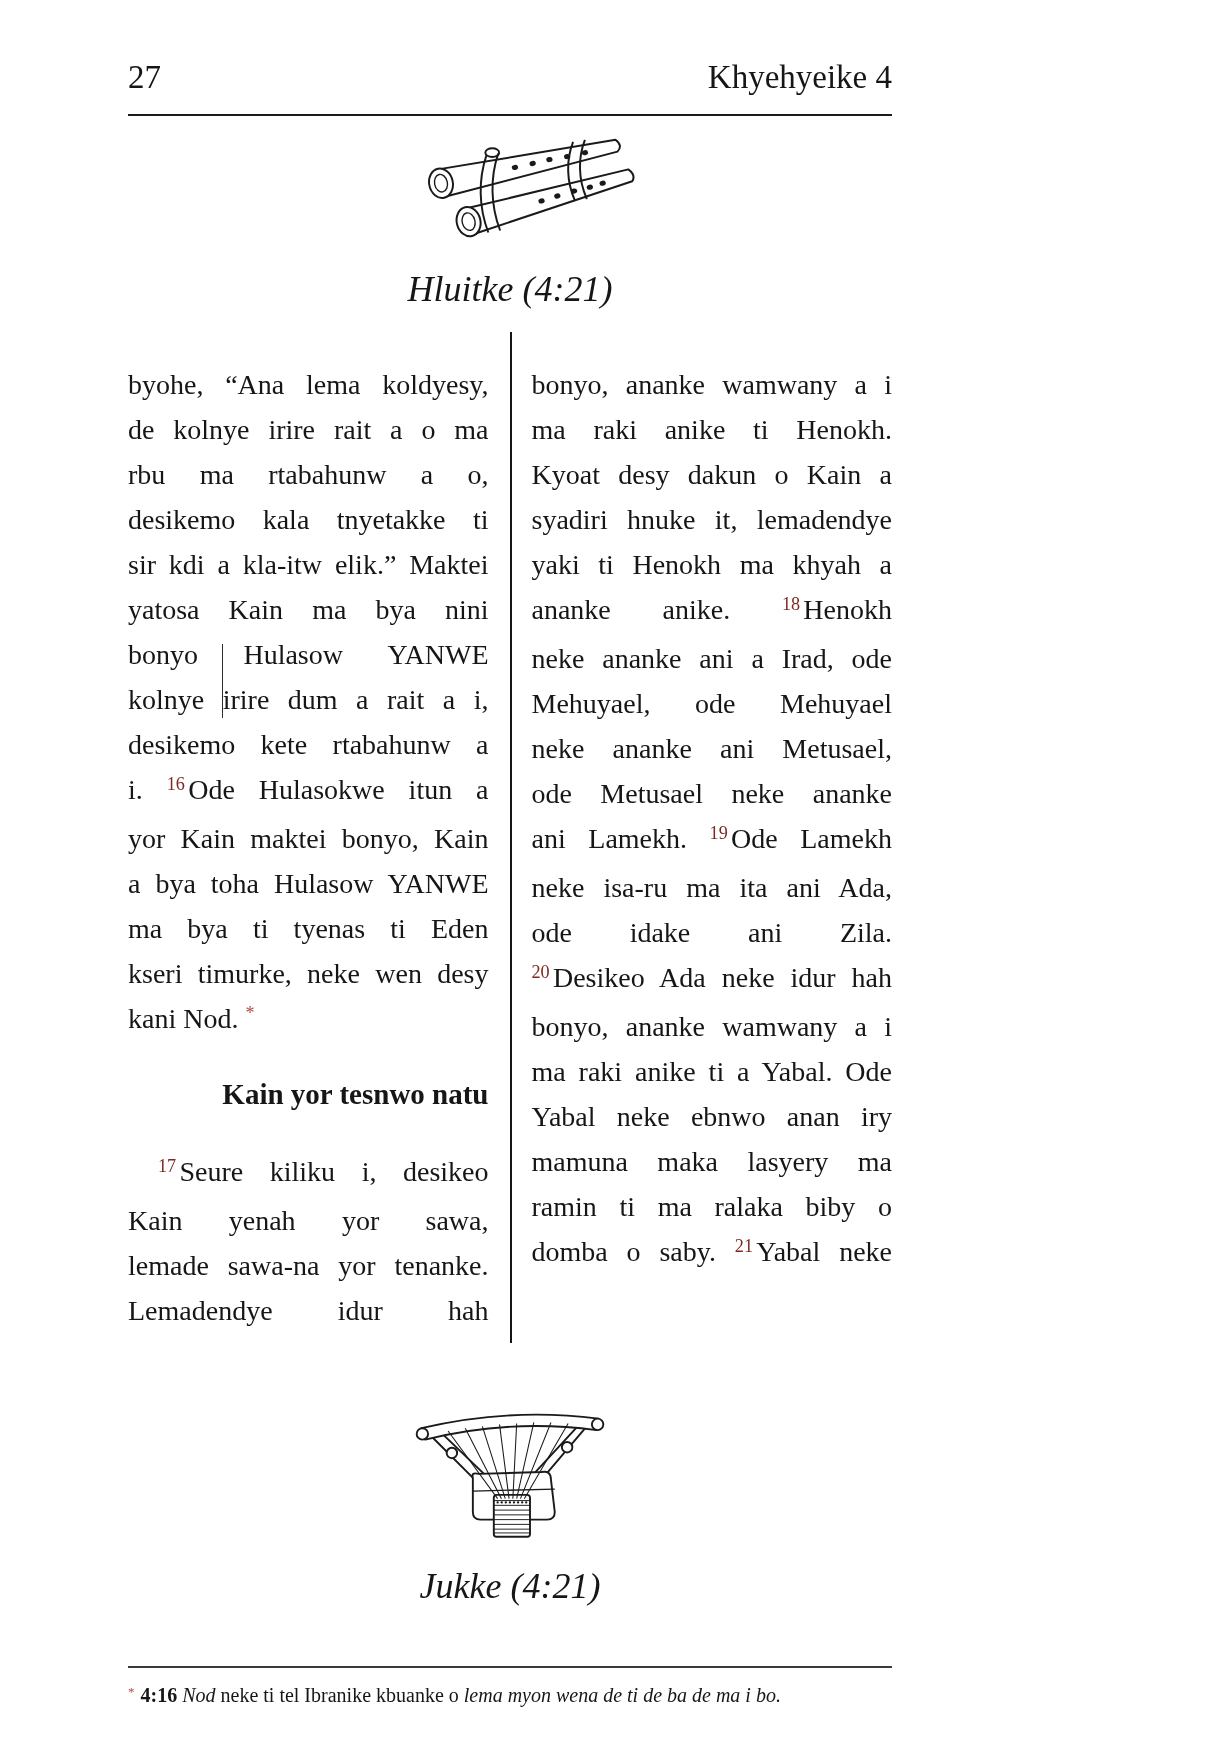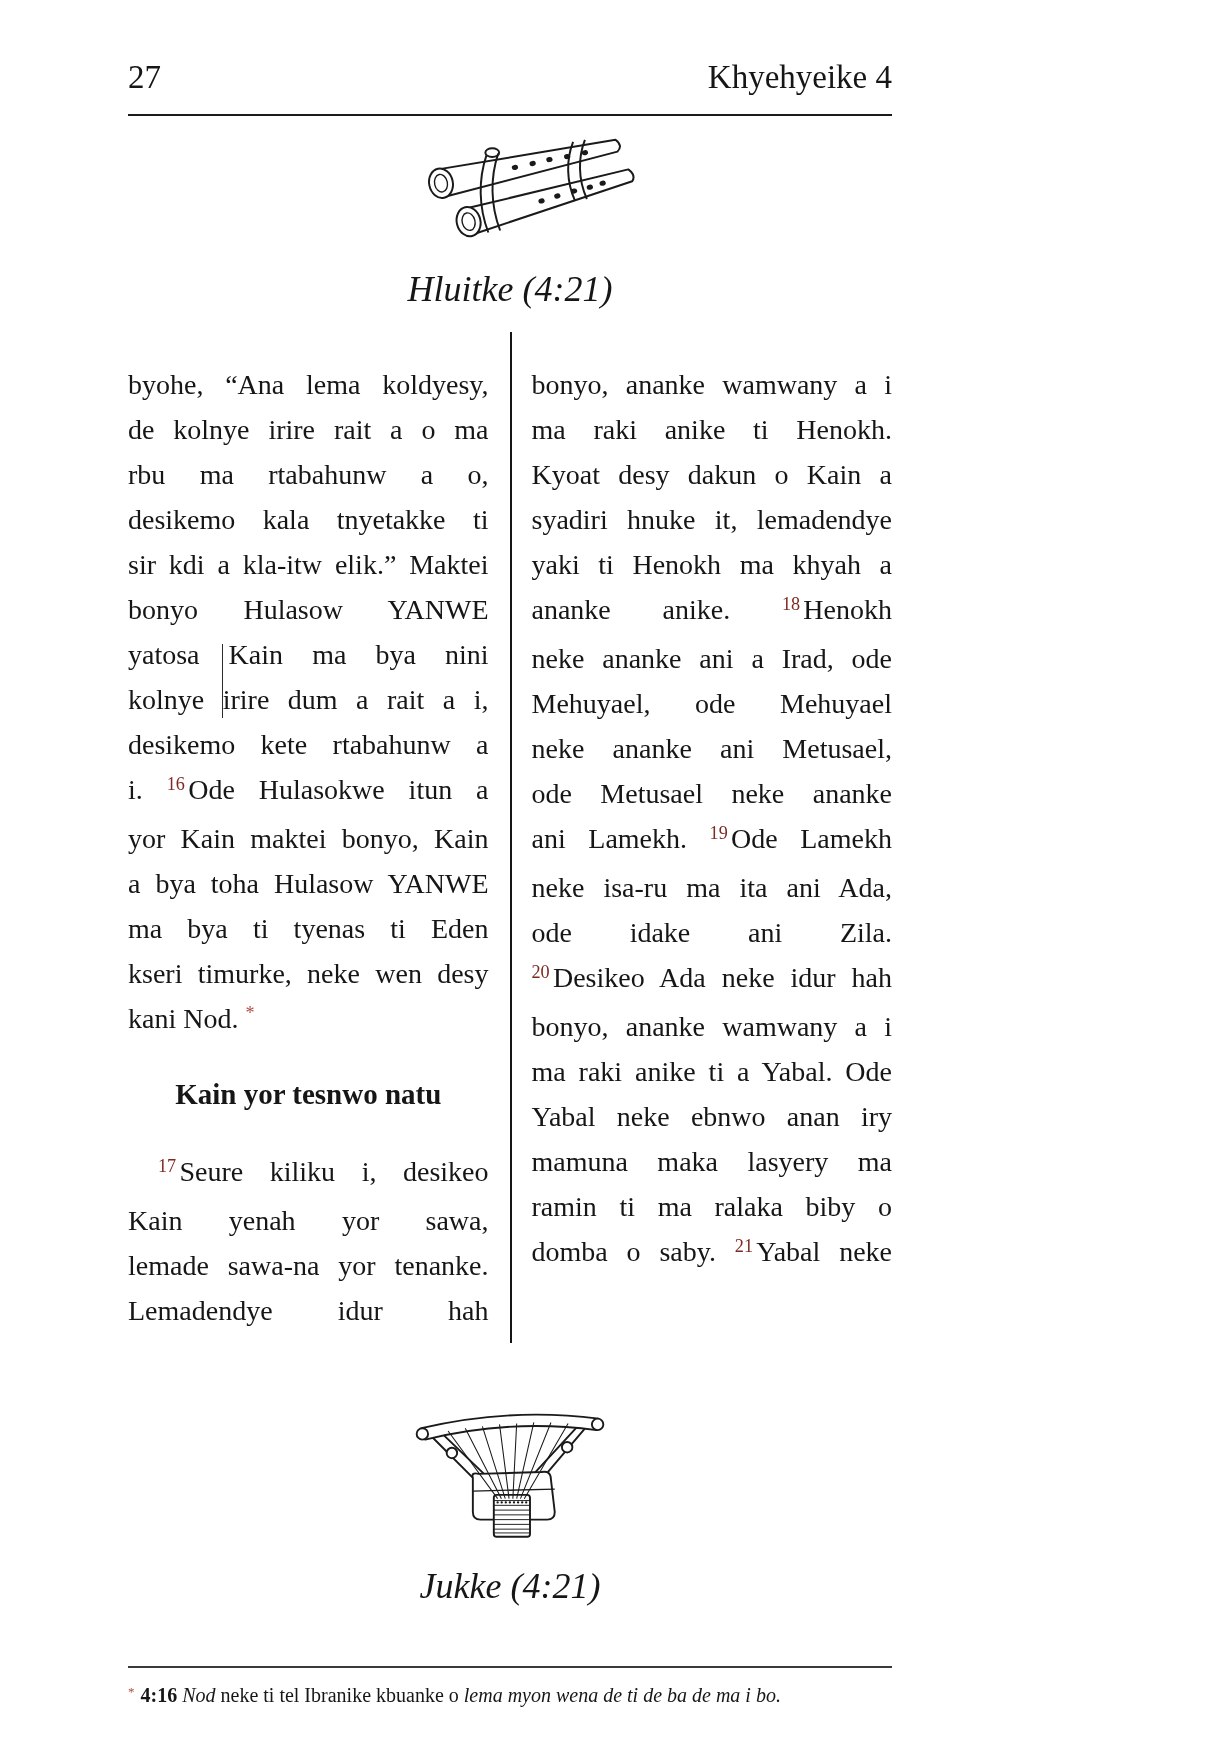--- a/index.html
+++ b/index.html
@@ -24,21 +24,21 @@
   .fig figcaption{font-style:italic;font-size:36px;line-height:42px;margin-top:2px;}
   .fig-bottom figcaption{margin-top:14px;}
 
   
   .columns{position:relative;display:flex;justify-content:space-between;margin-top:52px;gap:43px;}
   .col{width:436px;}
   .divider{position:absolute;left:50%;top:-30px;bottom:-10px;width:1.5px;background:#151515;}
   .line{font-size:28px;line-height:45px;text-align:justify;text-align-last:justify;}
   .line.endp{text-align-last:left;}
   .line.indent{text-indent:30px;margin-top:32px;}
-  .section-heading{font-size:29px;font-weight:bold;text-align:center;line-height:45px;margin:27px 0 18px 0;}
+  .section-heading{font-size:29px;font-weight:bold;text-align:right;line-height:45px;margin:27px 0 18px 0;}
 
   .sup{color:var(--verse);font-size:0.65em;position:relative;top:-0.5em;margin-right:0.18em;}
   .sup.star{color:var(--star);}
 
   .cursor-bar{position:relative;display:inline-block;width:0;}
   .cursor-bar::before{content:"";position:absolute;left:-1px;bottom:-9px;width:1.5px;height:74px;background:#2c2c2c;}
 
   
   .footer{margin-top:59px;border-top:2px solid #3a3a3a;padding-top:10px;}
   .footnote{font-size:20px;line-height:34px;}
@@ -93,22 +93,22 @@
     <figcaption>Hluitke (4:21)</figcaption>
   </figure>
 
   <main class="columns">
     <div class="col" id="col-left">
         <div class="line">byohe, “Ana lema koldyesy,</div>
         <div class="line">de kolnye irire rait a o ma</div>
         <div class="line">rbu ma rtabahunw a o,</div>
         <div class="line">desikemo kala tnyetakke ti</div>
         <div class="line">sir kdi a kla-itw elik.” Maktei</div>
+        <div class="line">yatosa Kain ma bya nini</div>
         <div class="line">bonyo Hulasow YANWE</div>
-        <div class="line">yatosa Kain ma bya nini</div>
         <div class="line">kolnye <span class="cursor-bar"></span>irire dum a rait a i,</div>
         <div class="line">desikemo kete rtabahunw a</div>
         <div class="line">i. <span class="sup">16</span>Ode Hulasokwe itun a</div>
         <div class="line">yor Kain maktei bonyo, Kain</div>
         <div class="line">a bya toha Hulasow YANWE</div>
         <div class="line">ma bya ti tyenas ti Eden</div>
         <div class="line">kseri timurke, neke wen desy</div>
         <div class="line endp">kani Nod. <span class="sup star">*</span></div>
         <div class="section-heading">Kain yor tesnwo natu</div>
         <div class="line indent"><span class="sup">17</span>Seure kiliku i, desikeo</div>

